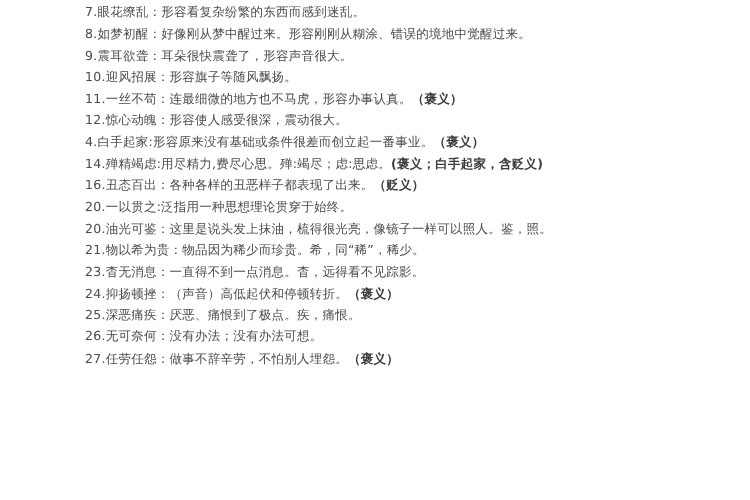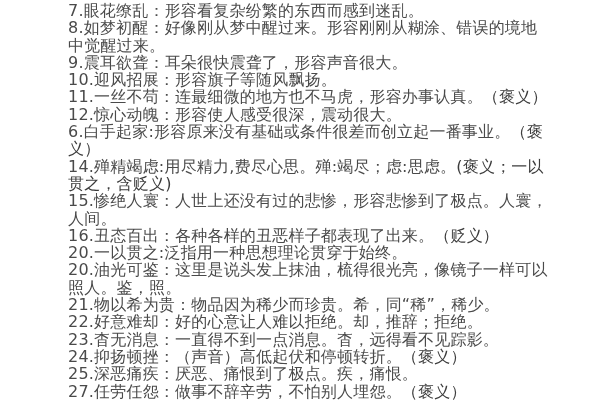--- a/index.html
+++ b/index.html
@@ -5,70 +5,69 @@
   html, body { margin: 0; padding: 0; }
   body {
     width: 600px;
     height: 400px;
     overflow: hidden;
     background: #ffffff;
     font-family: "DejaVu Sans", "Liberation Sans", sans-serif;
   }
   .doc {
     padding: 2px 50px 0 68px;
-    font-size: 16px;
+    font-size: 10px;
     line-height: 17.3px;
     color: #4a4a4a;
     letter-spacing: 0.2px;
   }
   .entry {
     margin: 0;
     text-align: left;
     word-break: break-all;
   }
   .entry .ann {
-    font-weight: normal;
+    font-weight: bold;
     color: #3c3c3c;
   }
 </style>
 </head>
 <body>
 
 <main class="doc">
   <p class="entry"><span class="txt">7.眼花缭乱：形容看复杂纷繁的东西而感到迷乱。</span><b class="ann"></b></p>
 
   <p class="entry"><span class="txt">8.如梦初醒：好像刚从梦中醒过来。形容刚刚从糊涂、错误的境地中觉醒过来。</span><b class="ann"></b></p>
 
   <p class="entry"><span class="txt">9.震耳欲聋：耳朵很快震聋了，形容声音很大。</span><b class="ann"></b></p>
 
   <p class="entry"><span class="txt">10.迎风招展：形容旗子等随风飘扬。</span><b class="ann"></b></p>
 
   <p class="entry"><span class="txt">11.一丝不苟：连最细微的地方也不马虎，形容办事认真。</span><b class="ann">（褒义）</b></p>
 
   <p class="entry"><span class="txt">12.惊心动魄：形容使人感受很深，震动很大。</span><b class="ann"></b></p>
 
-  <p class="entry"><span class="txt">6.白手起家:形容原来没有基础或条件很差而创立起一番事业。</span><b class="ann">（褒义）</b></p>
+  <p class="entry"><span class="txt">4.白手起家:形容原来没有基础或条件很差而创立起一番事业。</span><b class="ann">（褒义）</b></p>
 
-  <p class="entry"><span class="txt">14.殚精竭虑:用尽精力,费尽心思。殚:竭尽；虑:思虑。</span><b class="ann">(褒义；一以贯之，含贬义)</b></p>
+  <p class="entry"><span class="txt">14.殚精竭虑:用尽精力,费尽心思。殚:竭尽；虑:思虑。</span><b class="ann">(褒义；白手起家，含贬义)</b></p>
 
-  <p class="entry"><span class="txt">15.惨绝人寰：人世上还没有过的悲惨，形容悲惨到了极点。人寰，人间。</span><b class="ann"></b></p>
 
   <p class="entry"><span class="txt">16.丑态百出：各种各样的丑恶样子都表现了出来。</span><b class="ann">（贬义）</b></p>
 
 
 
   <p class="entry"><span class="txt">20.一以贯之:泛指用一种思想理论贯穿于始终。</span><b class="ann"></b></p>
 
   <p class="entry"><span class="txt">20.油光可鉴：这里是说头发上抹油，梳得很光亮，像镜子一样可以照人。鉴，照。</span><b class="ann"></b></p>
 
   <p class="entry"><span class="txt">21.物以希为贵：物品因为稀少而珍贵。希，同“稀”，稀少。</span><b class="ann"></b></p>
 
-  <p class="entry"><span class="txt">22.好意难却：好的心意让人难以拒绝。却，推辞；拒绝。</span><b class="ann"></b></p>
 
   <p class="entry"><span class="txt">23.杳无消息：一直得不到一点消息。杳，远得看不见踪影。</span><b class="ann"></b></p>
 
   <p class="entry"><span class="txt">24.抑扬顿挫：（声音）高低起伏和停顿转折。</span><b class="ann">（褒义）</b></p>
 
   <p class="entry"><span class="txt">25.深恶痛疾：厌恶、痛恨到了极点。疾，痛恨。</span><b class="ann"></b></p>
 
+  <p class="entry"><span class="txt">26.无可奈何：没有办法；没有办法可想。</span><b class="ann"></b></p>
 
   <p class="entry"><span class="txt">27.任劳任怨：做事不辞辛劳，不怕别人埋怨。</span><b class="ann">（褒义）</b></p>
 </main>
 
 </body></html>

